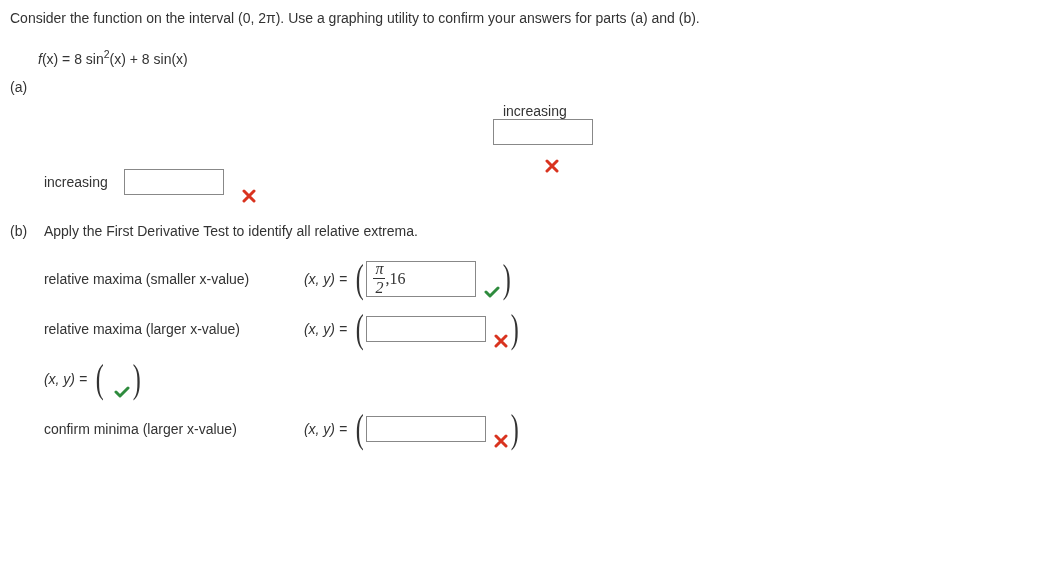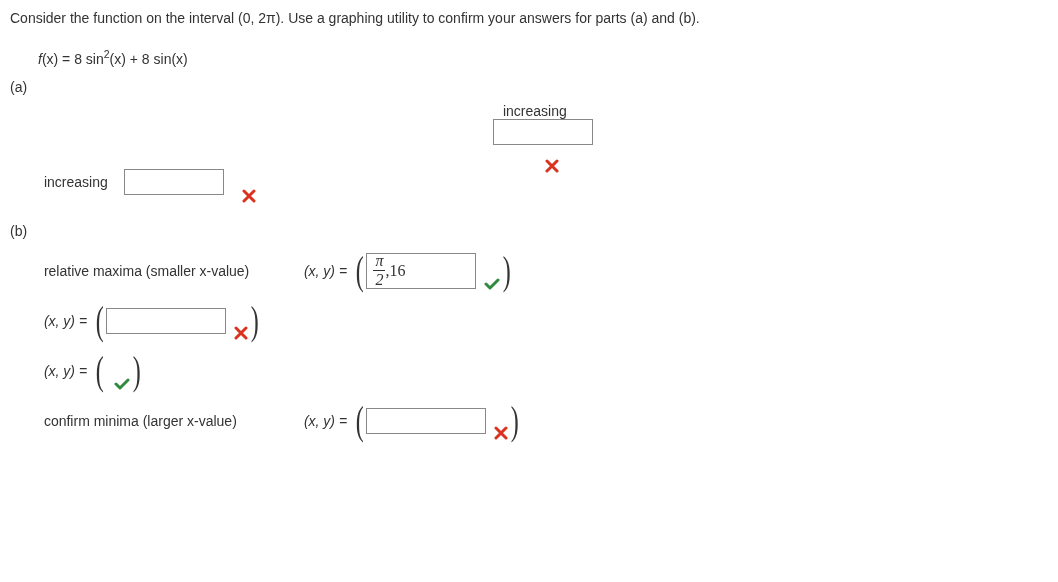--- a/index.html
+++ b/index.html
@@ -140,43 +140,45 @@
             <path d="M2 2 L12 12 M12 2 L2 12" stroke="#d9331f" stroke-width="3" stroke-linecap="round" fill="none"></path>
           </svg>
       </span>
     </div>
   </span>
 </div>
 
 <div class="part-row" style="margin-top:18px;">
   <span class="part-label">(b)</span>
   <span class="part-content">
-
-    
-    <div class="answer-row" style="margin-top:28px;">
+    <div>Apply the First Derivative Test to identify all relative extrema.</div>
+
+    
+    <div class="answer-row" style="margin-top:20px;">
       <div class="label">relative maxima (smaller x-value)</div>
       <span class="xy nowrap">(x, y)  =</span>
       <span class="paren">(</span>
       <div class="input-box">
         <span class="frac">
           <span class="num">π</span>
           <span class="den">2</span>
         </span>
           <span style="font-style:normal">,16</span>
       </div>
       <span class="check-icon" style="position:relative; top:12px;">
         <svg viewBox="0 0 16 12">
             <path d="M2 6 L6 10 L14 2" stroke="#2e8b3d" stroke-width="3" stroke-linecap="round" stroke-linejoin="round" fill="none"></path>
           </svg>
       </span>
       <span class="paren">)</span>
     </div>
 
     
     <div class="answer-row">
+      <div class="label">relative maxima (larger x-value)</div>
       <span class="xy nowrap">(x, y)  =</span>
       <span class="paren">(</span>
       <div class="input-box empty"></div>
       <span class="x-icon" style="position:relative; top:12px;">
         <svg viewBox="0 0 14 14">
             <path d="M2 2 L12 12 M12 2 L2 12" stroke="#d9331f" stroke-width="3" stroke-linecap="round" fill="none"></path>
           </svg>
       </span>
       <span class="paren">)</span>
     </div>

